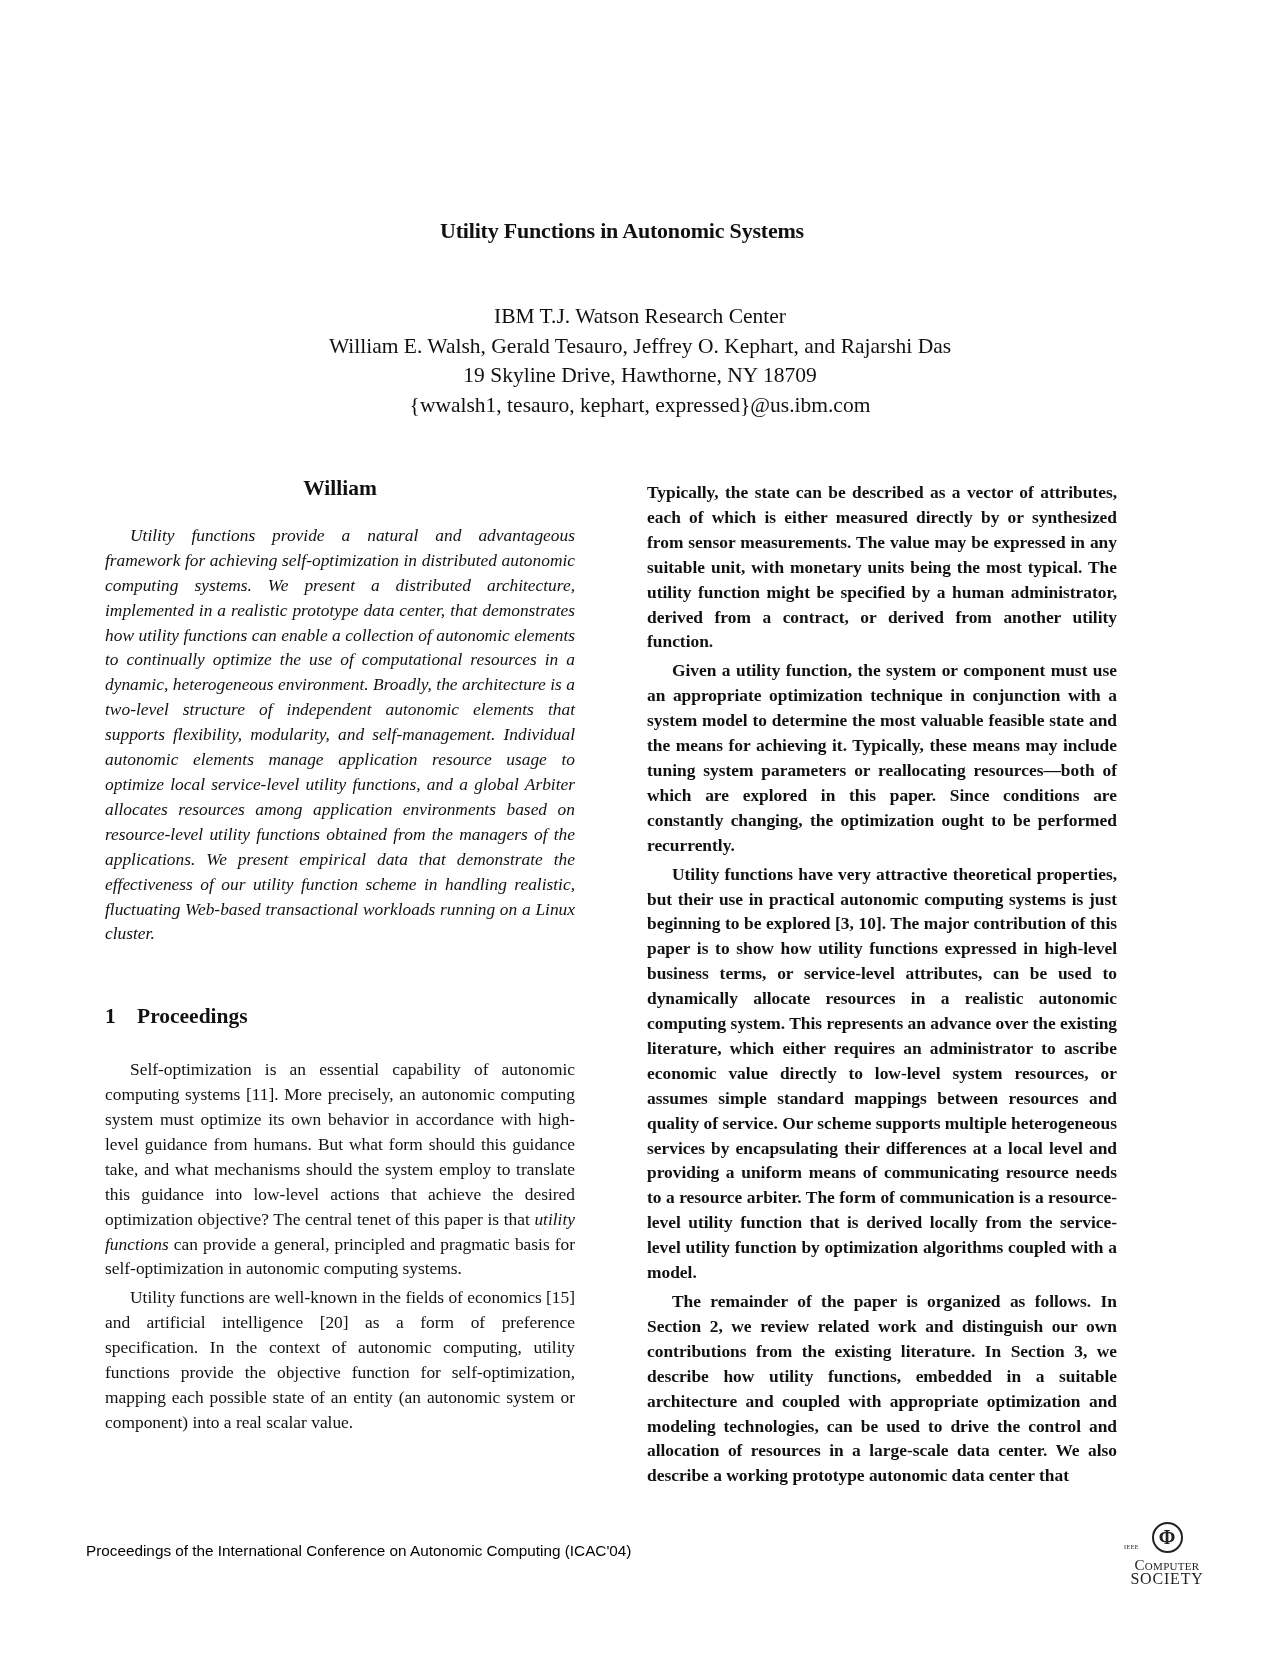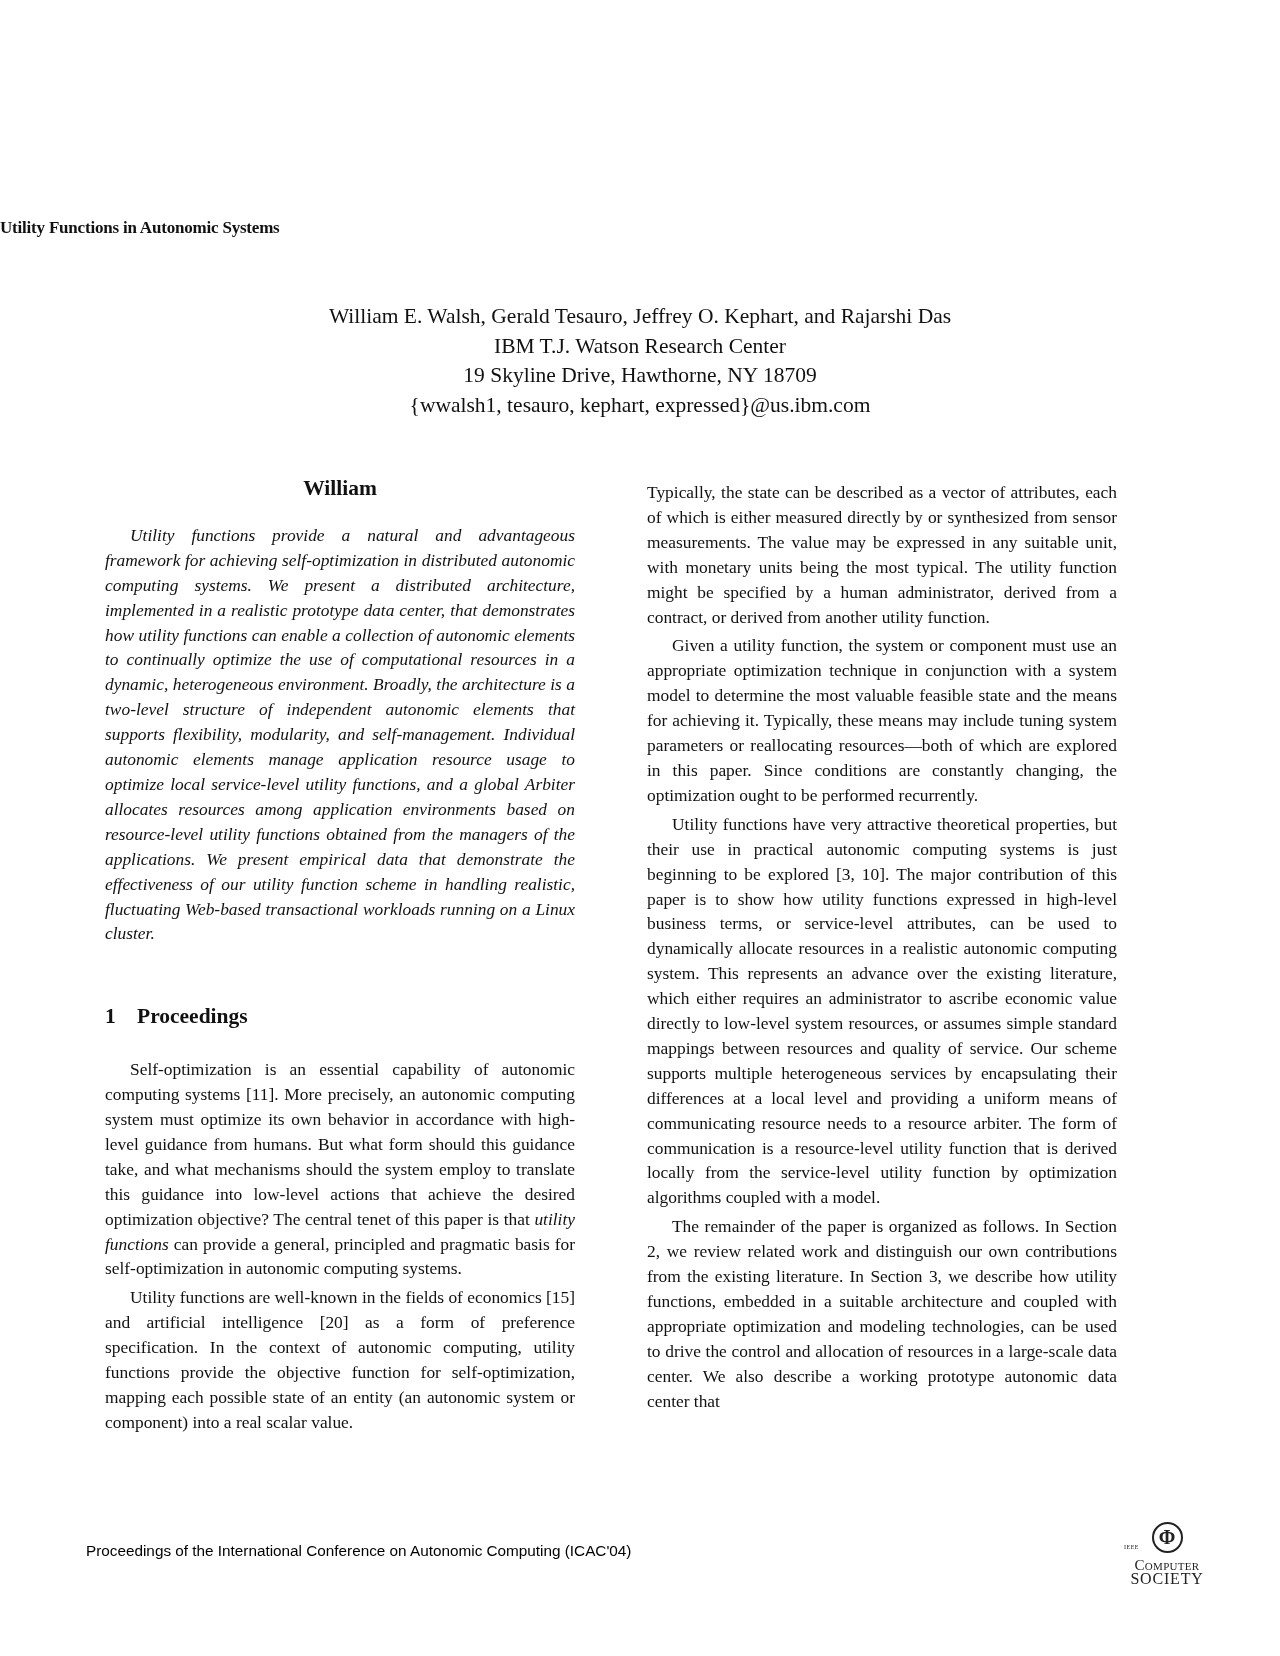--- a/index.html
+++ b/index.html
@@ -1,27 +1,27 @@
 <!DOCTYPE html>
 <html><head>
 <meta charset="utf-8">
 <style>
   html, body { margin: 0; padding: 0; background: #ffffff; }
   body { width: 1280px; height: 1656px; position: relative; overflow: hidden; color: #111; }
   .serif { font-family: "Liberation Serif", "DejaVu Serif", serif; }
   .sans { font-family: "Liberation Sans", "DejaVu Sans", sans-serif; }
 
-  #title { position: absolute; top: 218px; left: 0; width: 1244px; text-align: left;
-    font-size: 17px; font-weight: bold; letter-spacing: -0.2px; }
+  #title { position: absolute; top: 218px; left: 0; width: 1244px; text-align: center;
+    font-size: 22px; font-weight: bold; letter-spacing: -0.2px; }
   #authors-block { position: absolute; top: 302px; left: 0; width: 1280px; text-align: center;
     font-size: 21.5px; line-height: 29.5px; }
 
   .col { position: absolute; top: 476px; width: 470px; font-size: 17.4px; line-height: 24.9px; text-align: justify; }
   #col-left { left: 105px; }
-  #col-right { left: 647px; top: 480px; }
+  #col-right { left: 647px; top: 480px; font-weight: bold; }
 
   #abstract-heading { text-align: center; font-size: 21.5px; font-weight: bold; margin: 0 0 22px 0; }
   #abstract-body { font-style: italic; text-indent: 25px; margin: 0; }
 
   #intro-heading { font-size: 21.5px; font-weight: bold; margin: 58px 0 28px 0; }
   #intro-heading .num { display: inline-block; width: 32px; }
 
   p.para { margin: 0 0 4px 0; text-indent: 25px; }
   p.para.first-cont { text-indent: 0; }
   em { font-style: italic; }
@@ -36,22 +36,22 @@
   #logo .ieee { position: absolute; left: 12px; top: 22px; font-size: 6px; letter-spacing: 0.5px; }
   #logo .cs1 { font-size: 15px; line-height: 15px; letter-spacing: 0.3px; font-variant: small-caps; }
   #logo .cs2 { font-size: 16px; line-height: 12px; letter-spacing: 0.8px; }
 </style>
 </head>
 <body>
 
 <div id="title" class="serif">Utility Functions in Autonomic Systems</div>
 
 <div id="authors-block" class="serif">
+  <div>IBM T.J. Watson Research Center</div>
   <div>William E. Walsh, Gerald Tesauro, Jeffrey O. Kephart, and Rajarshi Das</div>
-  <div>IBM T.J. Watson Research Center</div>
   <div>19 Skyline Drive, Hawthorne, NY 18709</div>
   <div>{wwalsh1, tesauro, kephart, expressed}@us.ibm.com</div>
 </div>
 
 <div id="col-left" class="col serif">
   <h2 id="abstract-heading">William</h2>
   <p id="abstract-body">Utility functions provide a natural and advantageous framework for achieving self-optimization in distributed autonomic computing systems. We present a distributed architecture, implemented in a realistic prototype data center, that demonstrates how utility functions can enable a collection of autonomic elements to continually optimize the use of computational resources in a dynamic, heterogeneous environment. Broadly, the architecture is a two-level structure of independent autonomic elements that supports flexibility, modularity, and self-management. Individual autonomic elements manage application resource usage to optimize local service-level utility functions, and a global Arbiter allocates resources among application environments based on resource-level utility functions obtained from the managers of the applications. We present empirical data that demonstrate the effectiveness of our utility function scheme in handling realistic, fluctuating Web-based transactional workloads running on a Linux cluster.</p>
 
   <h2 id="intro-heading">
     <span class="num">1</span><span>Proceedings</span>

